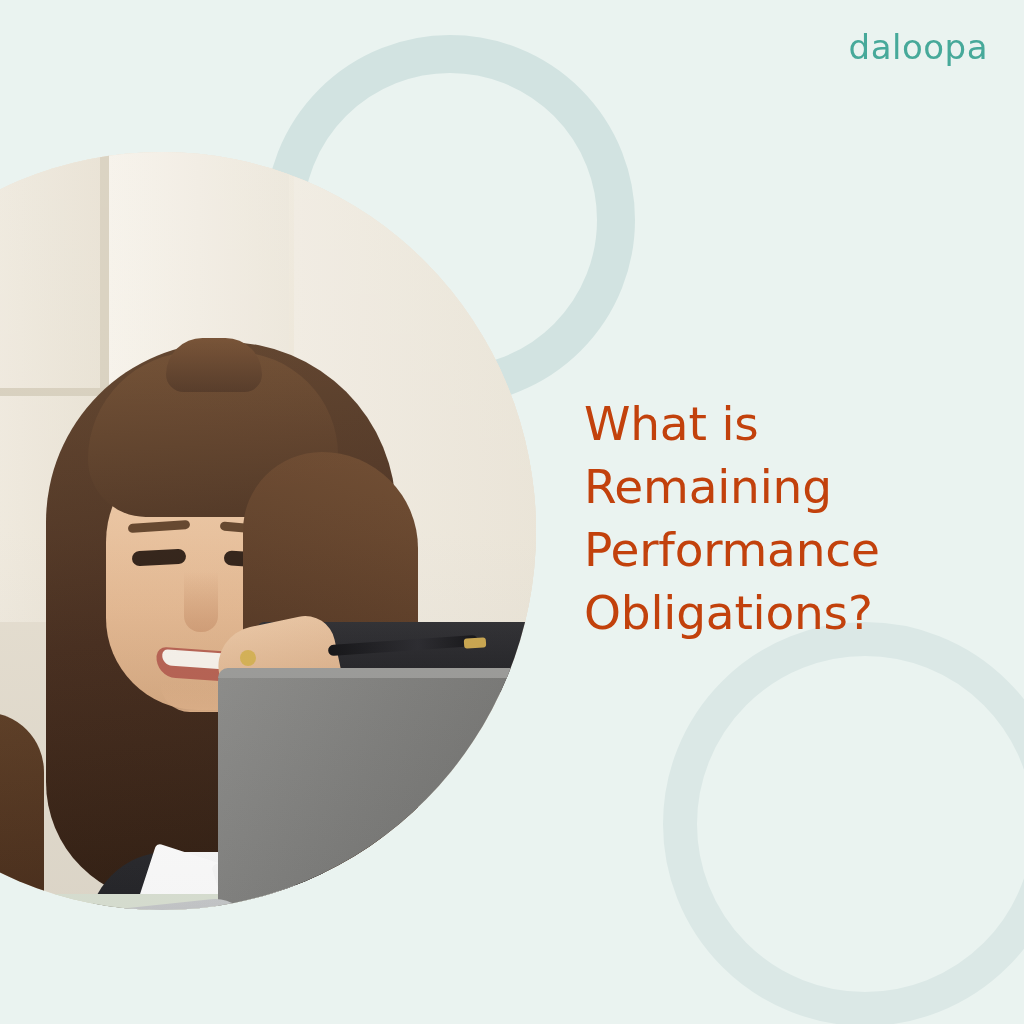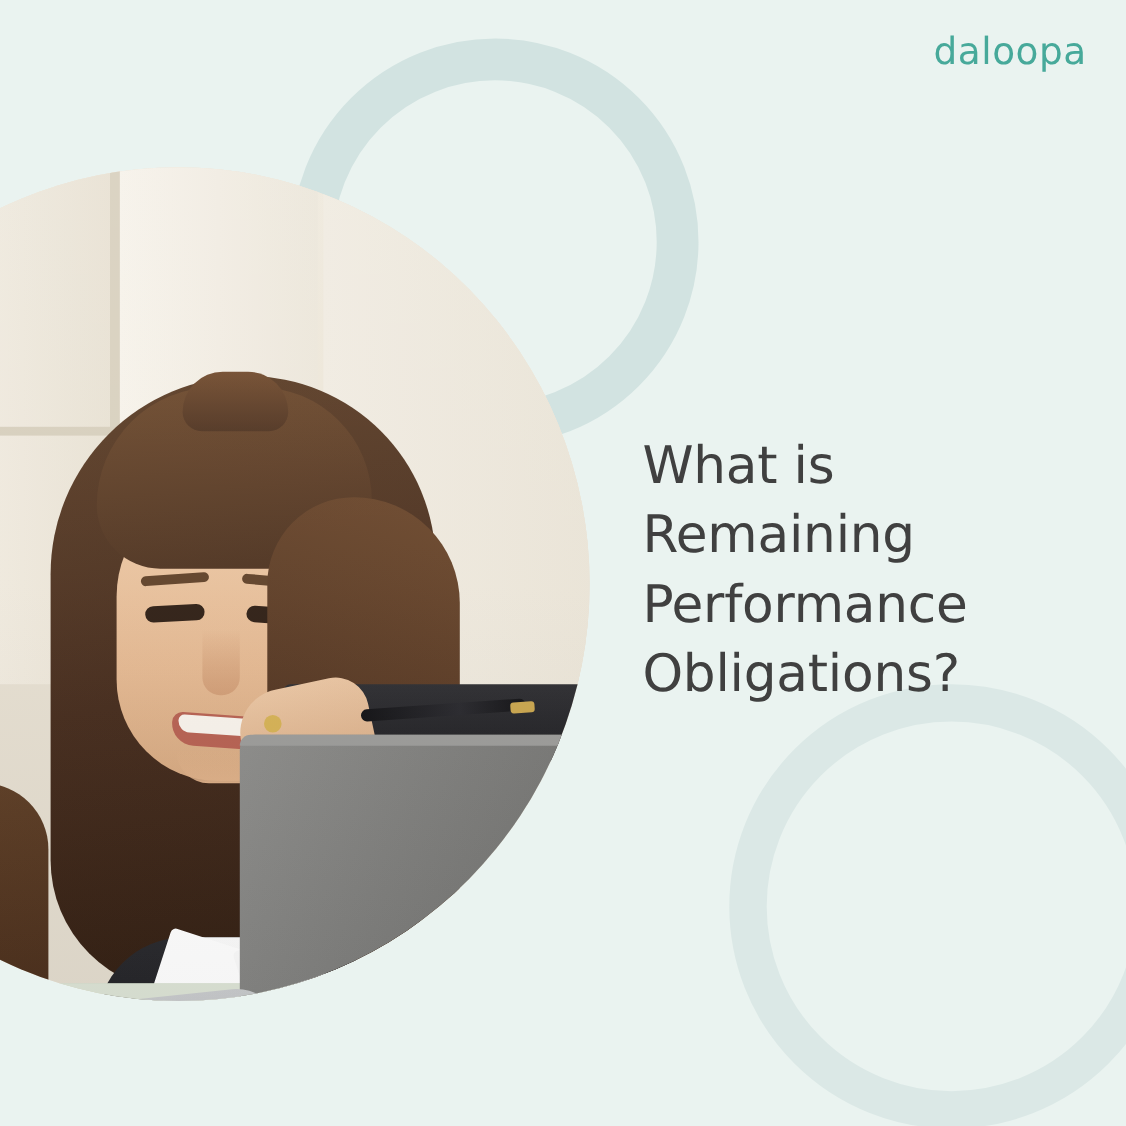--- a/index.html
+++ b/index.html
@@ -280,21 +280,21 @@
 
   
   #headline {
     position: absolute;
     left: 584px;
     top: 392px;
     width: 400px;
   }
   #headline-text {
     margin: 0;
-    color: #404040;
+    color: #c2410c;
     font-family: "DejaVu Sans", sans-serif;
     font-weight: 400;
     font-size: 47px;
     line-height: 63px;
     letter-spacing: -0.2px;
     white-space: pre-line;
   }
 </style>
 </head>
 <body>

